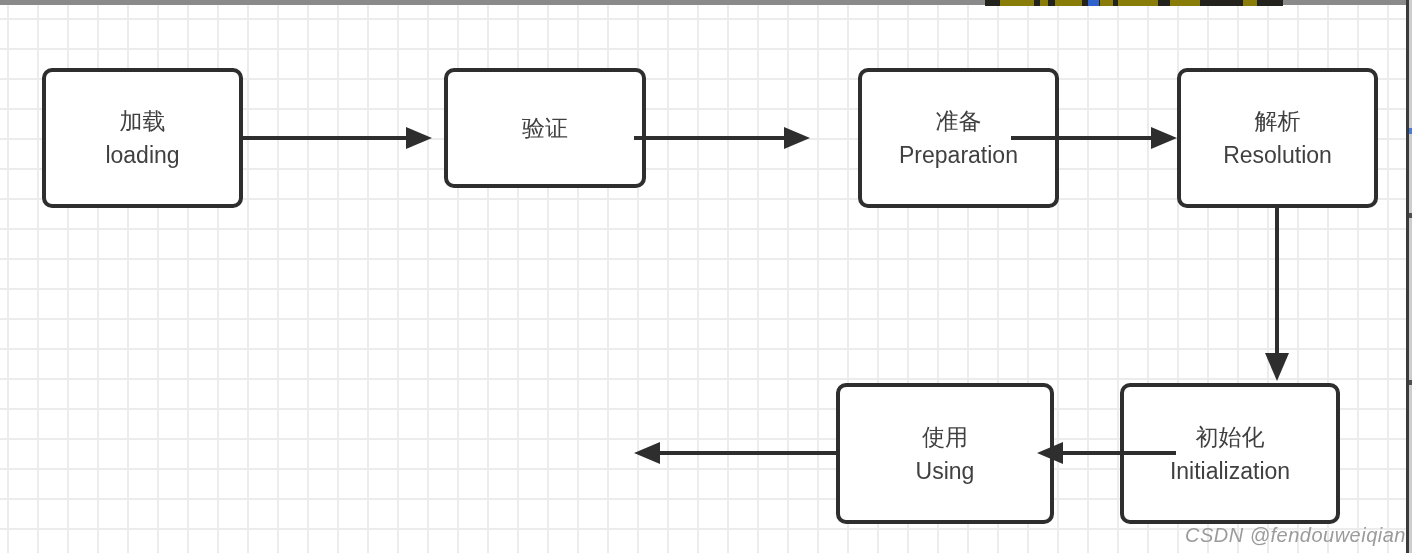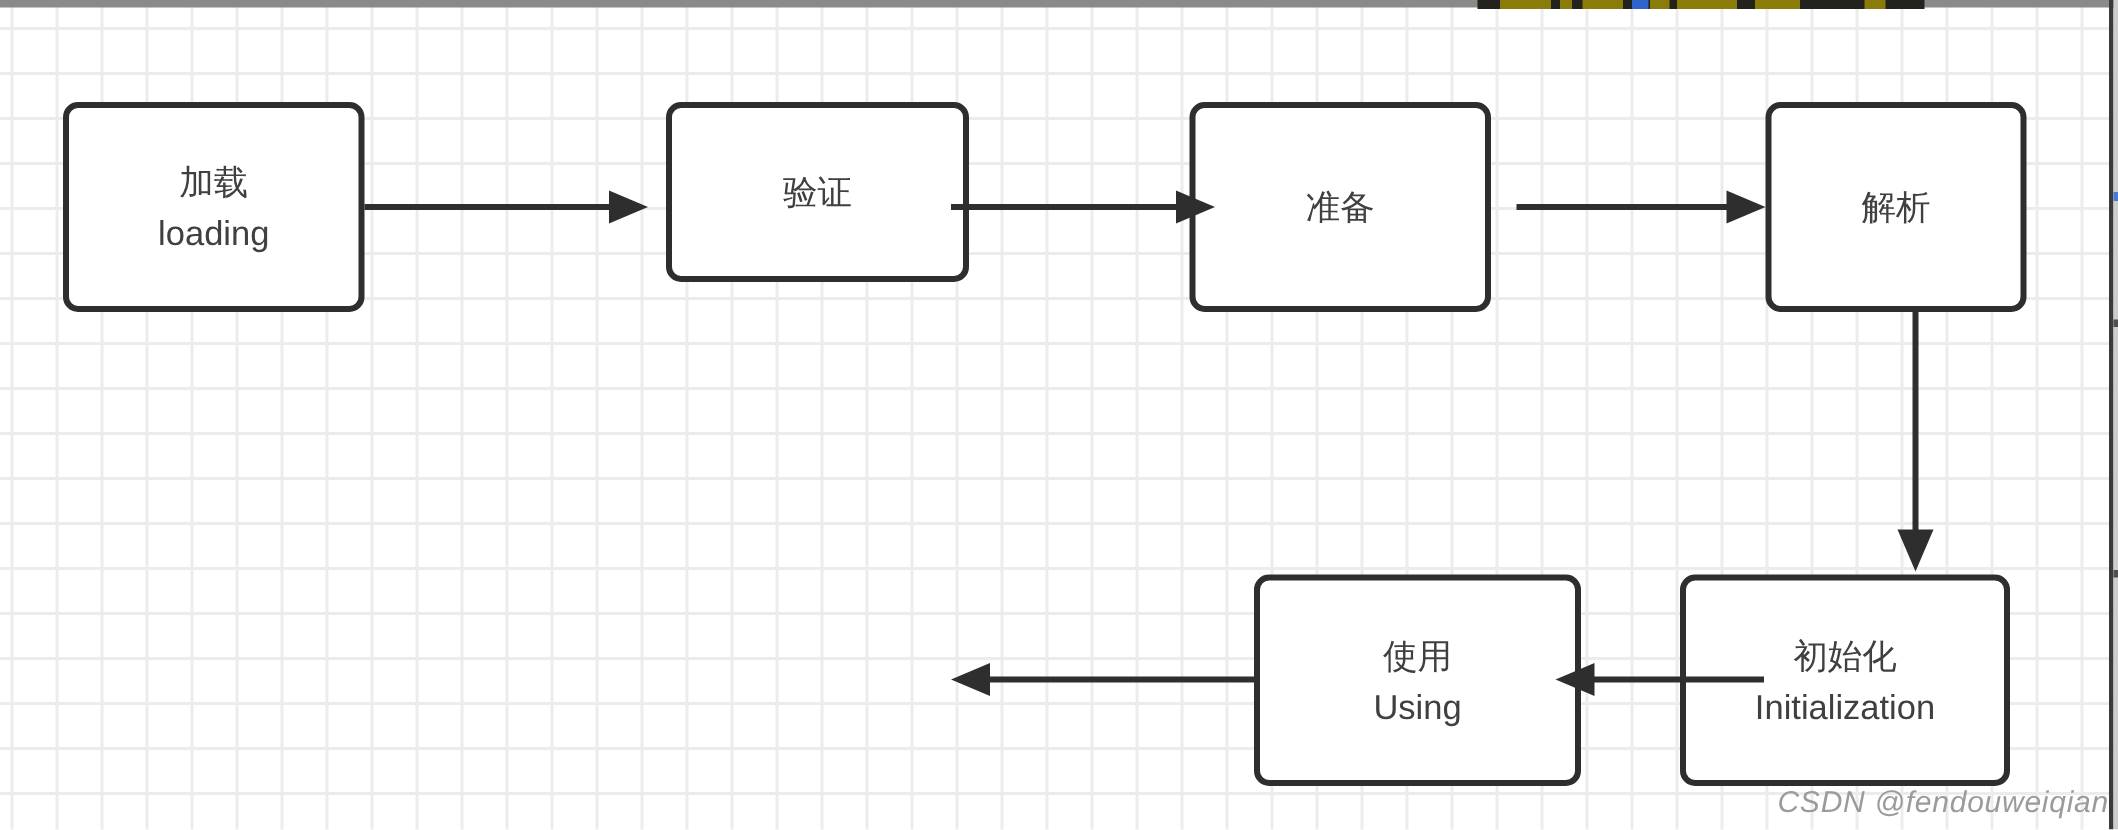--- a/index.html
+++ b/index.html
@@ -64,25 +64,27 @@
   <div class="speck" style="top:213px;height:5px;background:#4f4f4f"></div>
   <div class="speck" style="top:380px;height:5px;background:#4f4f4f"></div>
 
   <div class="node" style="left:42px;top:68px;width:201px;height:140px">
     <span>加载</span>
     <span>loading</span>
   </div>
   <div class="node" style="left:444px;top:68px;width:202px;height:120px">
     <span>验证</span>
   </div>
-  <div class="node" style="left:793px;top:68px;width:201px;height:140px">
+  <div class="node" style="left:858px;top:68px;width:201px;height:140px">
     <span>准备</span>
+    <span>Preparation</span>
   </div>
-  <div class="node" style="left:1177px;top:68px;width:174px;height:140px">
+  <div class="node" style="left:1177px;top:68px;width:201px;height:140px">
     <span>解析</span>
+    <span>Resolution</span>
   </div>
 
   <div class="node" style="left:1120px;top:383px;width:220px;height:141px">
     <span>初始化</span>
     <span>Initialization</span>
   </div>
   <div class="node" style="left:836px;top:383px;width:218px;height:141px">
     <span>使用</span>
     <span>Using</span>
   </div>

